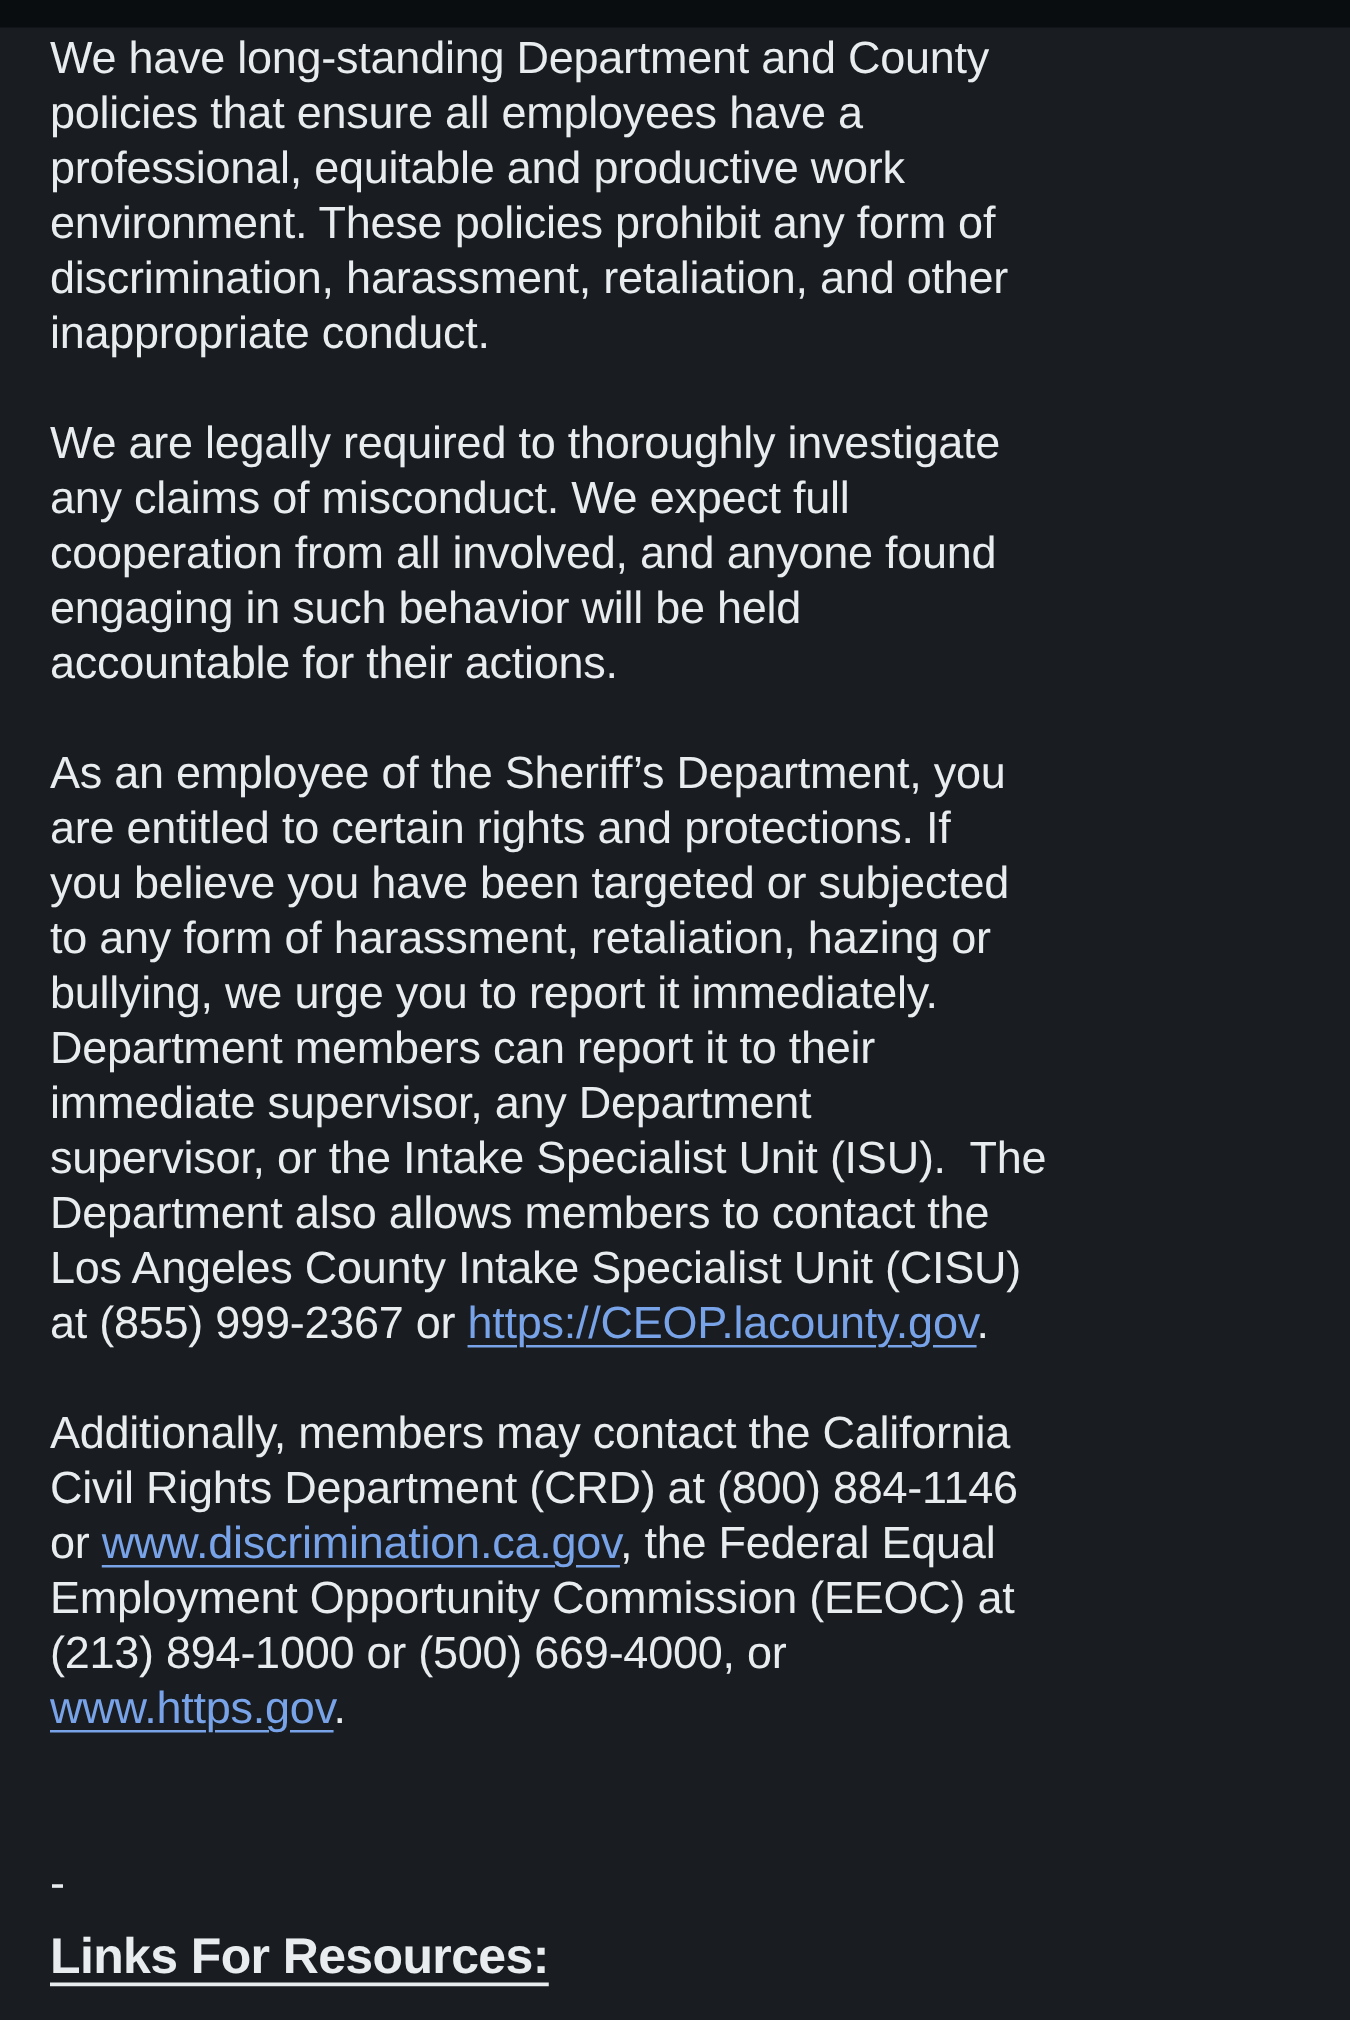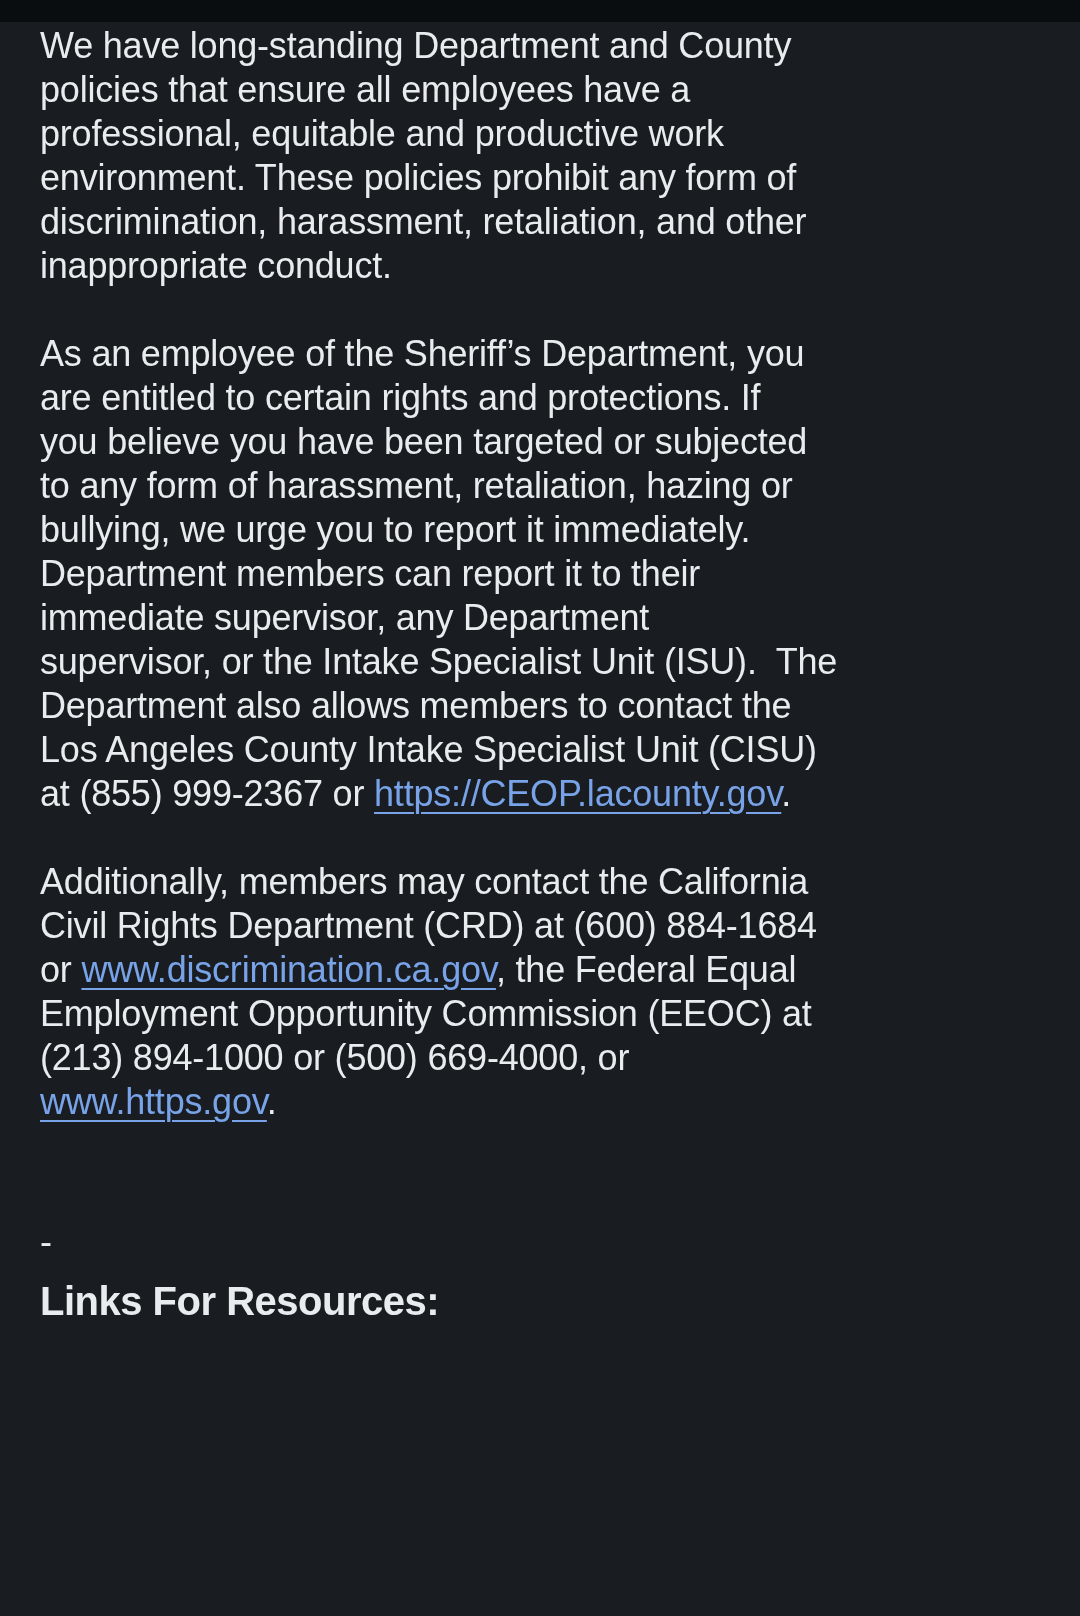--- a/index.html
+++ b/index.html
@@ -59,50 +59,56 @@
     margin-top: 41px;
   }
   .para.dash {
     margin: 96px 0 0 0;
   }
   .para.heading {
     margin: 13px 0 0 0;
     font-weight: 700;
     font-size: 40px;
     line-height: 48px;
+    text-decoration: underline;
     text-decoration-thickness: 3px;
     text-underline-offset: 8px;
     letter-spacing: -0.5px;
   }
 </style>
 </head>
 <body>
 
 <div class="page">
   <div class="top-edge"></div>
   <div class="content">
       <p class="para"><span>We have long-standing Department and County
 policies that ensure all employees have a
 professional, equitable and productive work
 environment. These policies prohibit any form of
 discrimination, harassment, retaliation, and other
 inappropriate conduct.</span></p>
+      <p class="para"><span>We are legally required to thoroughly investigate
+any claims of misconduct. We expect full
+cooperation from all involved, and anyone found
+engaging in such behavior will be held
+accountable for their actions.</span></p>
       <p class="para"><span>As an employee of the Sheriff’s Department, you
 are entitled to certain rights and protections. If
 you believe you have been targeted or subjected
 to any form of harassment, retaliation, hazing or
 bullying, we urge you to report it immediately.
 Department members can report it to their
 immediate supervisor, any Department
 supervisor, or the Intake Specialist Unit (ISU).  The
 Department also allows members to contact the
 Los Angeles County Intake Specialist Unit (CISU)
 at (855) 999-2367 or </span><a href="#">https://CEOP.lacounty.gov</a><span>.</span></p>
       <p class="para"><span>Additionally, members may contact the California
-Civil Rights Department (CRD) at (600) 884-1684
+Civil Rights Department (CRD) at (800) 884-1146
 or </span><a href="#">www.discrimination.ca.gov</a><span>, the Federal Equal
 Employment Opportunity Commission (EEOC) at
 (213) 894-1000 or (500) 669-4000, or
 </span><a href="#">www.https.gov</a><span>.</span></p>
       <p class="para dash"><span>-</span></p>
       <p class="para heading"><span>Links For Resources:</span></p>
     </div>
 </div>
 
 </body></html>

